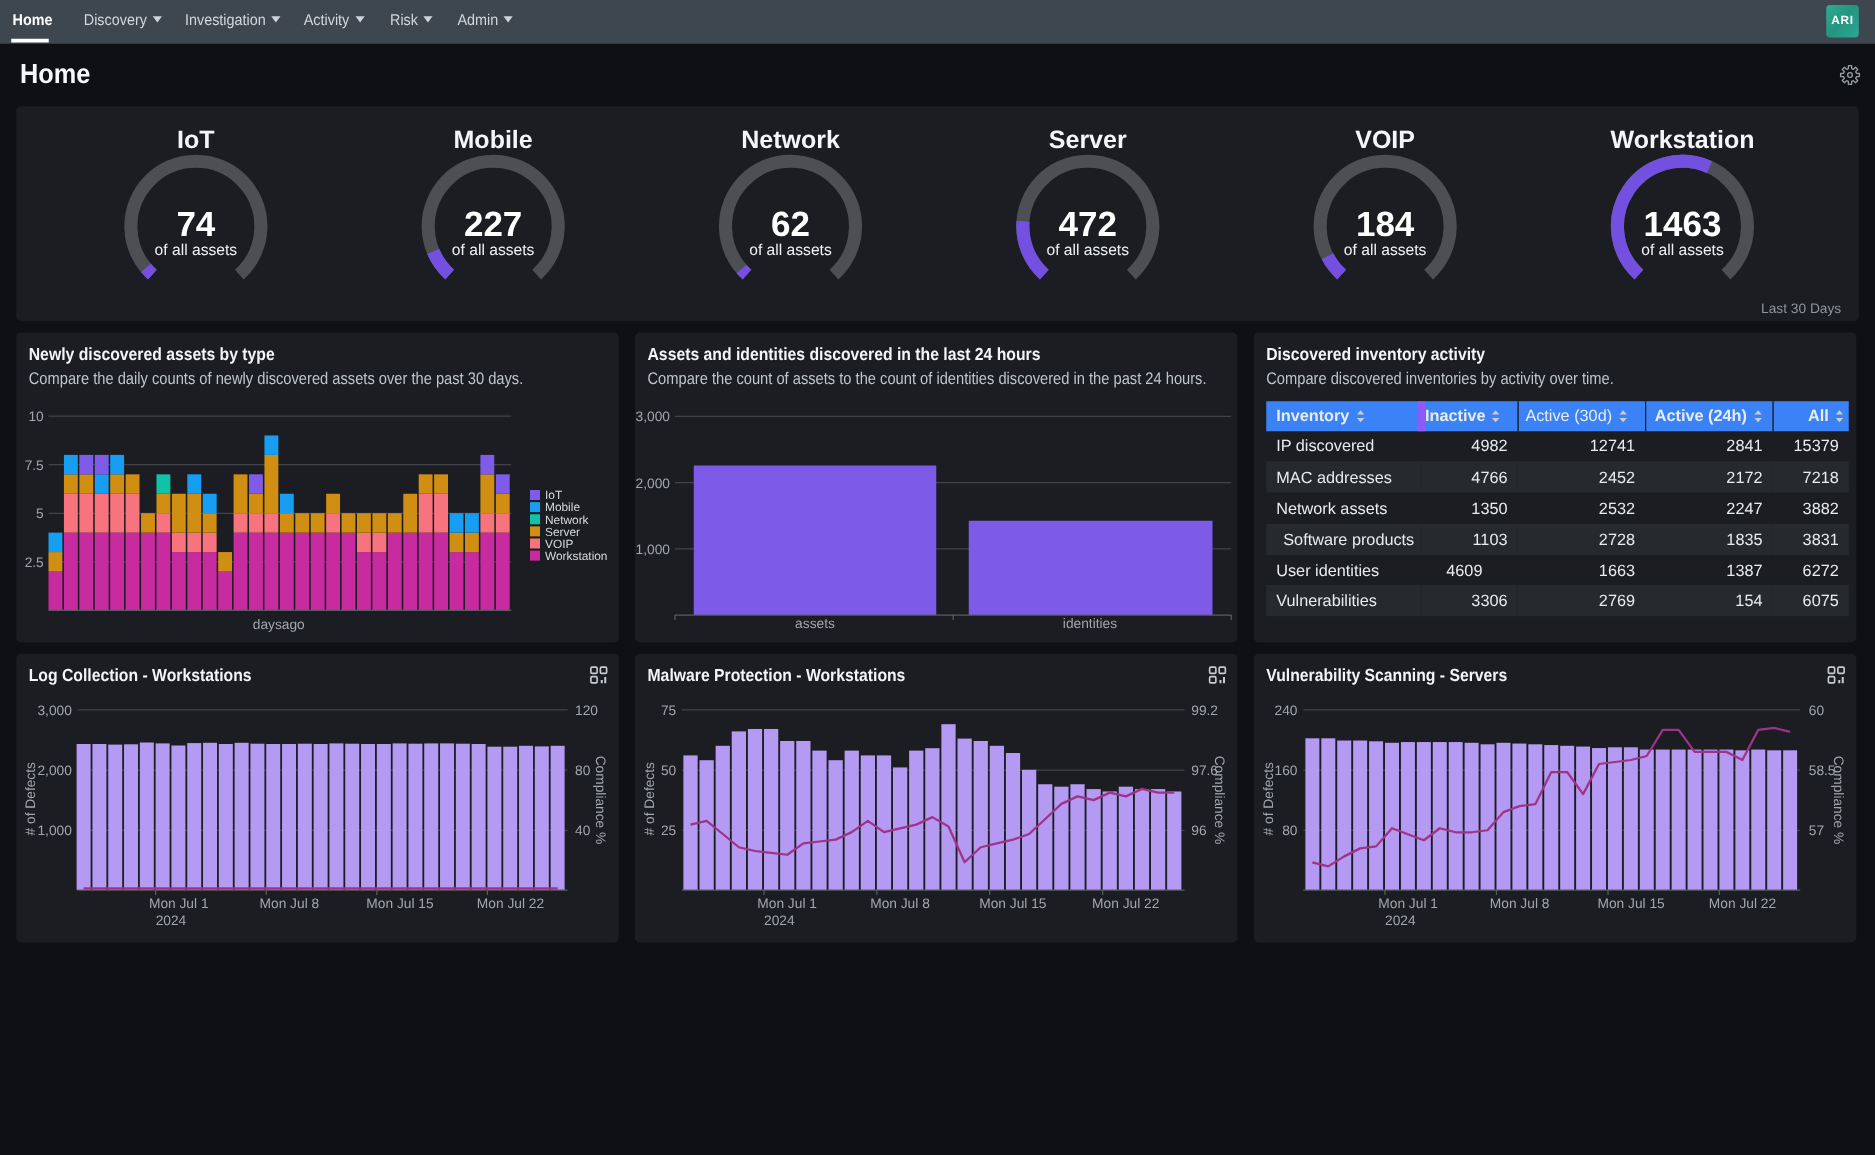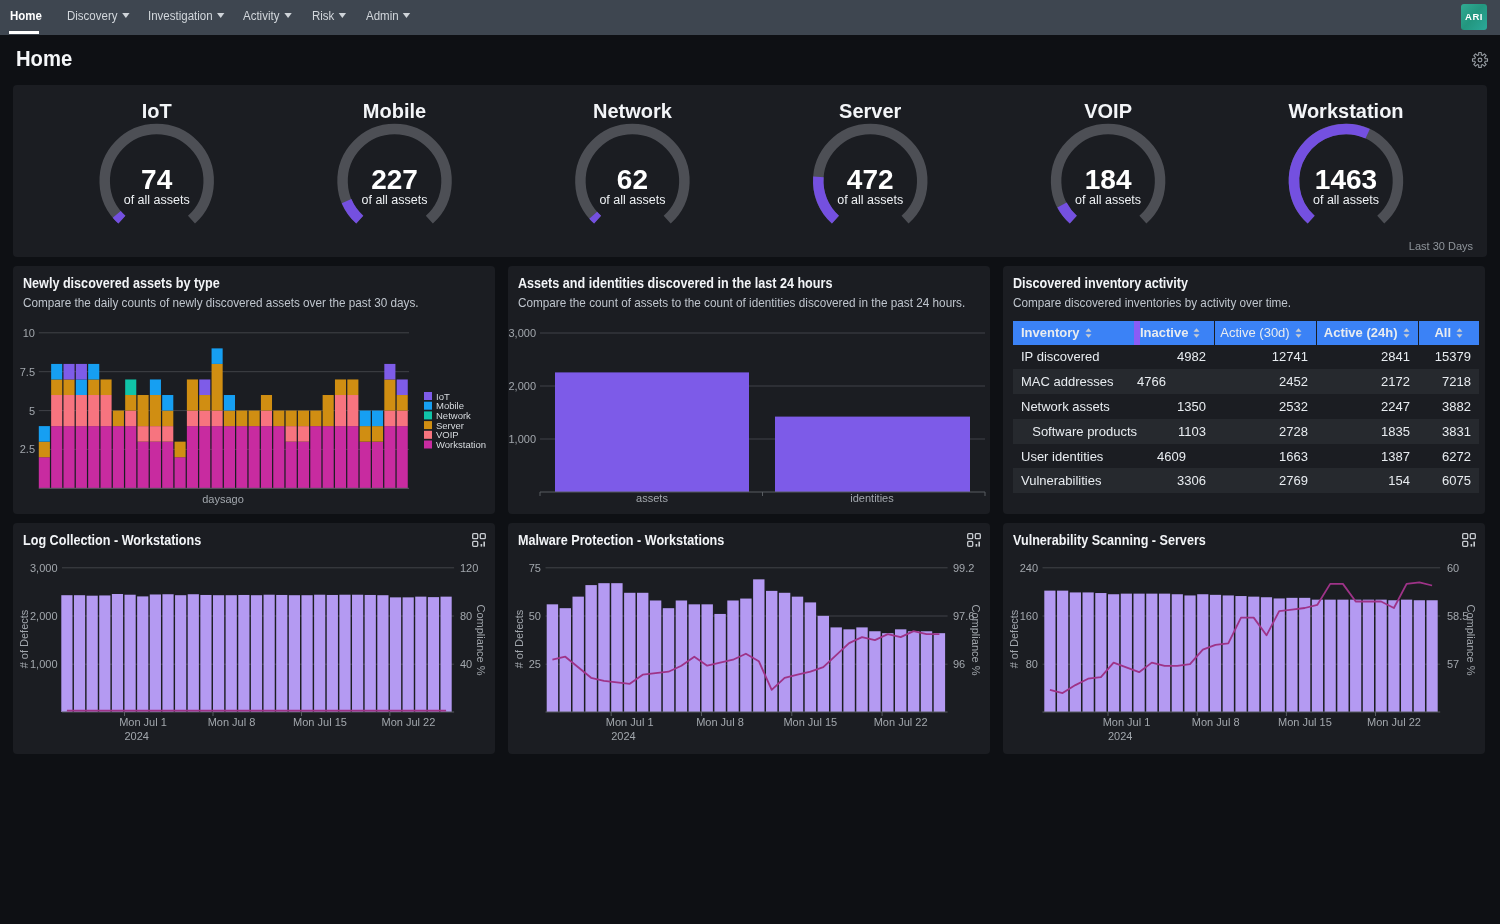--- a/index.html
+++ b/index.html
@@ -213,48 +213,48 @@
               <path d="M4 11 L7.4 7 H0.6 Z" fill="#c8cdd3"></path>
             </svg></td>
           <td style="width:102px;border-left:1px solid #1b1d22;text-align:center;padding-right:8px;font-weight:normal;white-space:nowrap">Active (30d)<svg width="7" height="10" viewBox="0 0 8 11" style="position:relative;display:inline-block;margin-left:5px;top:1px">
               <path d="M4 0 L7.4 4 H0.6 Z" fill="#c8cdd3"></path>
               <path d="M4 11 L7.4 7 H0.6 Z" fill="#c8cdd3"></path>
             </svg></td>
           <td style="width:102px;border-left:1px solid #1b1d22;text-align:right;padding-right:8px;font-weight:bold;white-space:nowrap">Active (24h)<svg width="7" height="10" viewBox="0 0 8 11" style="position:relative;display:inline-block;margin-left:5px;top:1px">
               <path d="M4 0 L7.4 4 H0.6 Z" fill="#c8cdd3"></path>
               <path d="M4 11 L7.4 7 H0.6 Z" fill="#c8cdd3"></path>
             </svg></td>
-          <td style="width:61px;border-left:1px solid #1b1d22;text-align:right;padding-right:16px;font-weight:bold;white-space:nowrap">All<svg width="7" height="10" viewBox="0 0 8 11" style="position:relative;display:inline-block;margin-left:5px;top:1px">
+          <td style="width:61px;border-left:1px solid #1b1d22;text-align:right;padding-right:4px;font-weight:bold;white-space:nowrap">All<svg width="7" height="10" viewBox="0 0 8 11" style="position:relative;display:inline-block;margin-left:5px;top:1px">
               <path d="M4 0 L7.4 4 H0.6 Z" fill="#c8cdd3"></path>
               <path d="M4 11 L7.4 7 H0.6 Z" fill="#c8cdd3"></path>
             </svg></td>
         </tr>
         <tr style="background:transparent;height:24.8px">
           <td style="text-align:left;padding-left:8px;white-space:nowrap">IP discovered</td>
           <td style="text-align:right;padding-right:8px;white-space:nowrap">4982</td>
           <td style="text-align:right;padding-right:8px;white-space:nowrap">12741</td>
           <td style="text-align:right;padding-right:8px;white-space:nowrap">2841</td>
           <td style="text-align:right;padding-right:8px;white-space:nowrap">15379</td>
         </tr>
         <tr style="background:#26292e;height:24.8px">
           <td style="text-align:left;padding-left:8px;white-space:nowrap">MAC addresses</td>
-          <td style="text-align:left;padding-right:8px;white-space:nowrap">4766</td>
+          <td style="text-align:right;padding-right:8px;white-space:nowrap">4766</td>
           <td style="text-align:right;padding-right:8px;white-space:nowrap">2452</td>
           <td style="text-align:right;padding-right:8px;white-space:nowrap">2172</td>
           <td style="text-align:right;padding-right:8px;white-space:nowrap">7218</td>
         </tr>
         <tr style="background:transparent;height:24.8px">
           <td style="text-align:left;padding-left:8px;white-space:nowrap">Network assets</td>
           <td style="text-align:right;padding-right:8px;white-space:nowrap">1350</td>
           <td style="text-align:right;padding-right:8px;white-space:nowrap">2532</td>
           <td style="text-align:right;padding-right:8px;white-space:nowrap">2247</td>
           <td style="text-align:right;padding-right:8px;white-space:nowrap">3882</td>
         </tr>
         <tr style="background:#26292e;height:24.8px">
-          <td style="text-align:right;padding-left:8px;white-space:nowrap">Software products</td>
+          <td style="text-align:center;padding-left:8px;white-space:nowrap">Software products</td>
           <td style="text-align:right;padding-right:8px;white-space:nowrap">1103</td>
           <td style="text-align:right;padding-right:8px;white-space:nowrap">2728</td>
           <td style="text-align:right;padding-right:8px;white-space:nowrap">1835</td>
           <td style="text-align:right;padding-right:8px;white-space:nowrap">3831</td>
         </tr>
         <tr style="background:transparent;height:24.8px">
           <td style="text-align:left;padding-left:8px;white-space:nowrap">User identities</td>
           <td style="text-align:center;padding-right:8px;white-space:nowrap">4609</td>
           <td style="text-align:right;padding-right:8px;white-space:nowrap">1663</td>
           <td style="text-align:right;padding-right:8px;white-space:nowrap">1387</td>

